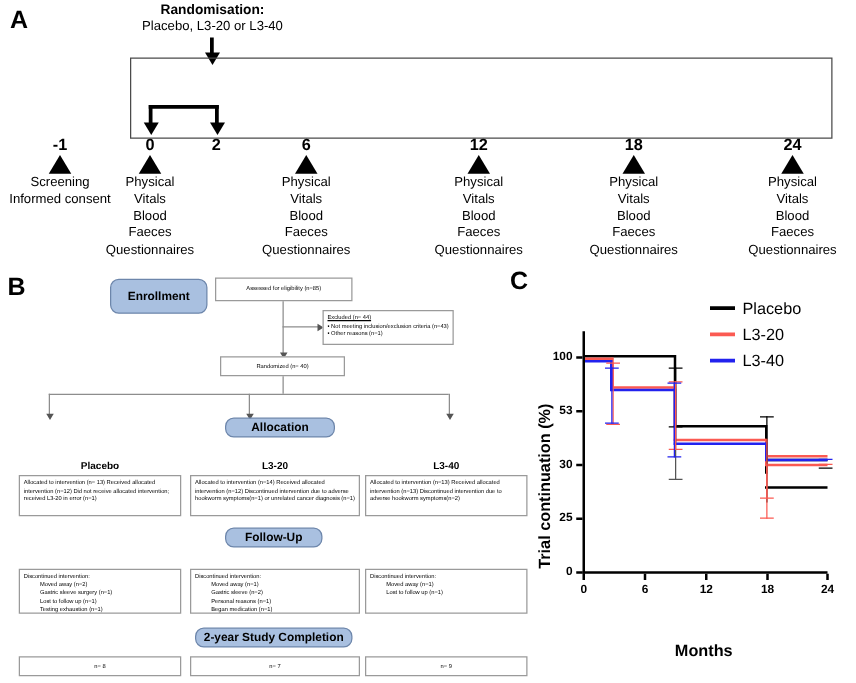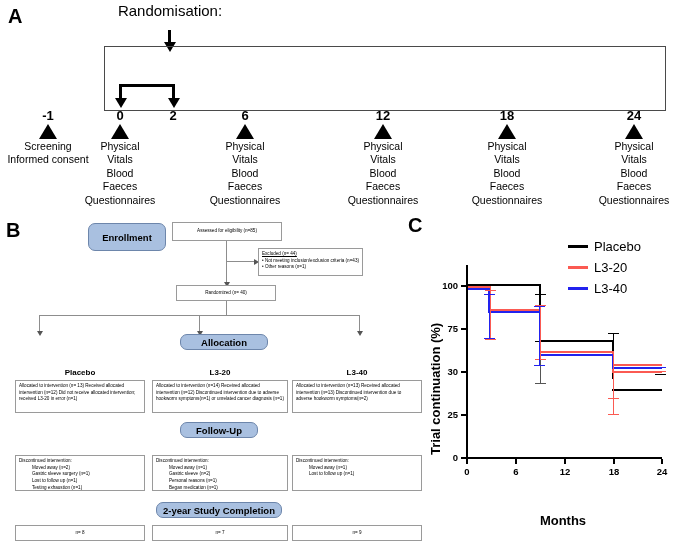--- a/index.html
+++ b/index.html
@@ -5,21 +5,21 @@
   html,body{margin:0;padding:0;}
   body{
     width:685px;height:546px;background:#ffffff;
     font-family:"Liberation Sans", sans-serif;
     color:#000;overflow:hidden;position:relative;
   }
   .panel-letter{position:absolute;font-weight:bold;font-size:20px;line-height:1;}
 
   
   #panelA{position:absolute;left:0;top:0;width:685px;height:215px;}
-  #randTitle{position:absolute;left:60px;top:2px;width:220px;text-align:center;font-size:15px;font-weight:normal;line-height:1.15;}
+  #randTitle{position:absolute;left:60px;top:2px;width:220px;text-align:center;font-size:11px;font-weight:bold;line-height:1.15;}
   #randSub{position:absolute;left:60px;top:15px;width:220px;text-align:center;font-size:10.5px;line-height:1.15;}
   #hookLbl{position:absolute;left:100px;top:55px;width:110px;text-align:center;font-size:10.5px;line-height:1.25;}
   .tl-box{position:absolute;border:1px solid #4a4a4a;border-top:1px solid #4a4a4a;}
   .tick-num{position:absolute;font-size:13px;font-weight:bold;text-align:center;width:60px;}
   .tri{position:absolute;width:0;height:0;border-left:9px solid transparent;border-right:9px solid transparent;border-bottom:15px solid #000;}
   .visit{position:absolute;width:110px;text-align:center;font-size:10.5px;line-height:1.28;}
   .arrow-line{position:absolute;background:#000;width:3px;}
   .arrow-head{position:absolute;width:0;height:0;border-left:6px solid transparent;border-right:6px solid transparent;border-top:10px solid #000;}
 
   
@@ -53,20 +53,21 @@
   .eb-v{position:absolute;width:1.2px;}
   .eb-c{position:absolute;height:1.2px;width:11px;}
 </style>
 </head>
 <body>
 
 <div id="panelA">
   <div class="panel-letter" style="left:8px;top:6px;">A</div>
 
   <div id="randTitle">Randomisation:</div>
+  <div id="randSub">Placebo, L3-20 or L3-40</div>
 
   <div class="arrow-line" style="left:168px;top:30px;height:14px;"></div>
   <div class="arrow-head" style="left:163.5px;top:42px;"></div>
 
   <div class="tl-box" style="left:104px;top:46px;width:560px;height:63px;"></div>
 
   <div class="arrow-line" style="left:119px;top:84px;width:56px;height:3px;"></div>
   <div class="arrow-line" style="left:119px;top:84px;height:16px;"></div>
   <div class="arrow-head" style="left:114.5px;top:98px;"></div>
   <div class="arrow-line" style="left:172px;top:84px;height:16px;"></div>
@@ -247,21 +248,21 @@
   <div class="axis" style="left:66px;top:242px;width:196px;height:2px;"></div>
 
   <div class="tickmark-y" style="left:61px;top:242px;"></div>
   <div class="tickmark-y" style="left:61px;top:199px;"></div>
   <div class="tickmark-y" style="left:61px;top:156px;"></div>
   <div class="tickmark-y" style="left:61px;top:113px;"></div>
   <div class="tickmark-y" style="left:61px;top:70px;"></div>
   <div class="ytick-lbl" style="left:28px;top:237px;">0</div>
   <div class="ytick-lbl" style="left:28px;top:194px;">25</div>
   <div class="ytick-lbl" style="left:28px;top:151px;">30</div>
-  <div class="ytick-lbl" style="left:28px;top:108px;">75</div>
+  <div class="ytick-lbl" style="left:28px;top:108px;">53</div>
   <div class="ytick-lbl" style="left:28px;top:65px;">100</div>
 
   <div class="tickmark-x" style="left:66px;top:244px;"></div>
   <div class="tickmark-x" style="left:115px;top:244px;"></div>
   <div class="tickmark-x" style="left:164px;top:244px;"></div>
   <div class="tickmark-x" style="left:213px;top:244px;"></div>
   <div class="tickmark-x" style="left:261px;top:244px;"></div>
   <div class="xtick-lbl" style="left:55px;top:251px;">0</div>
   <div class="xtick-lbl" style="left:104px;top:251px;">6</div>
   <div class="xtick-lbl" style="left:153px;top:251px;">12</div>

